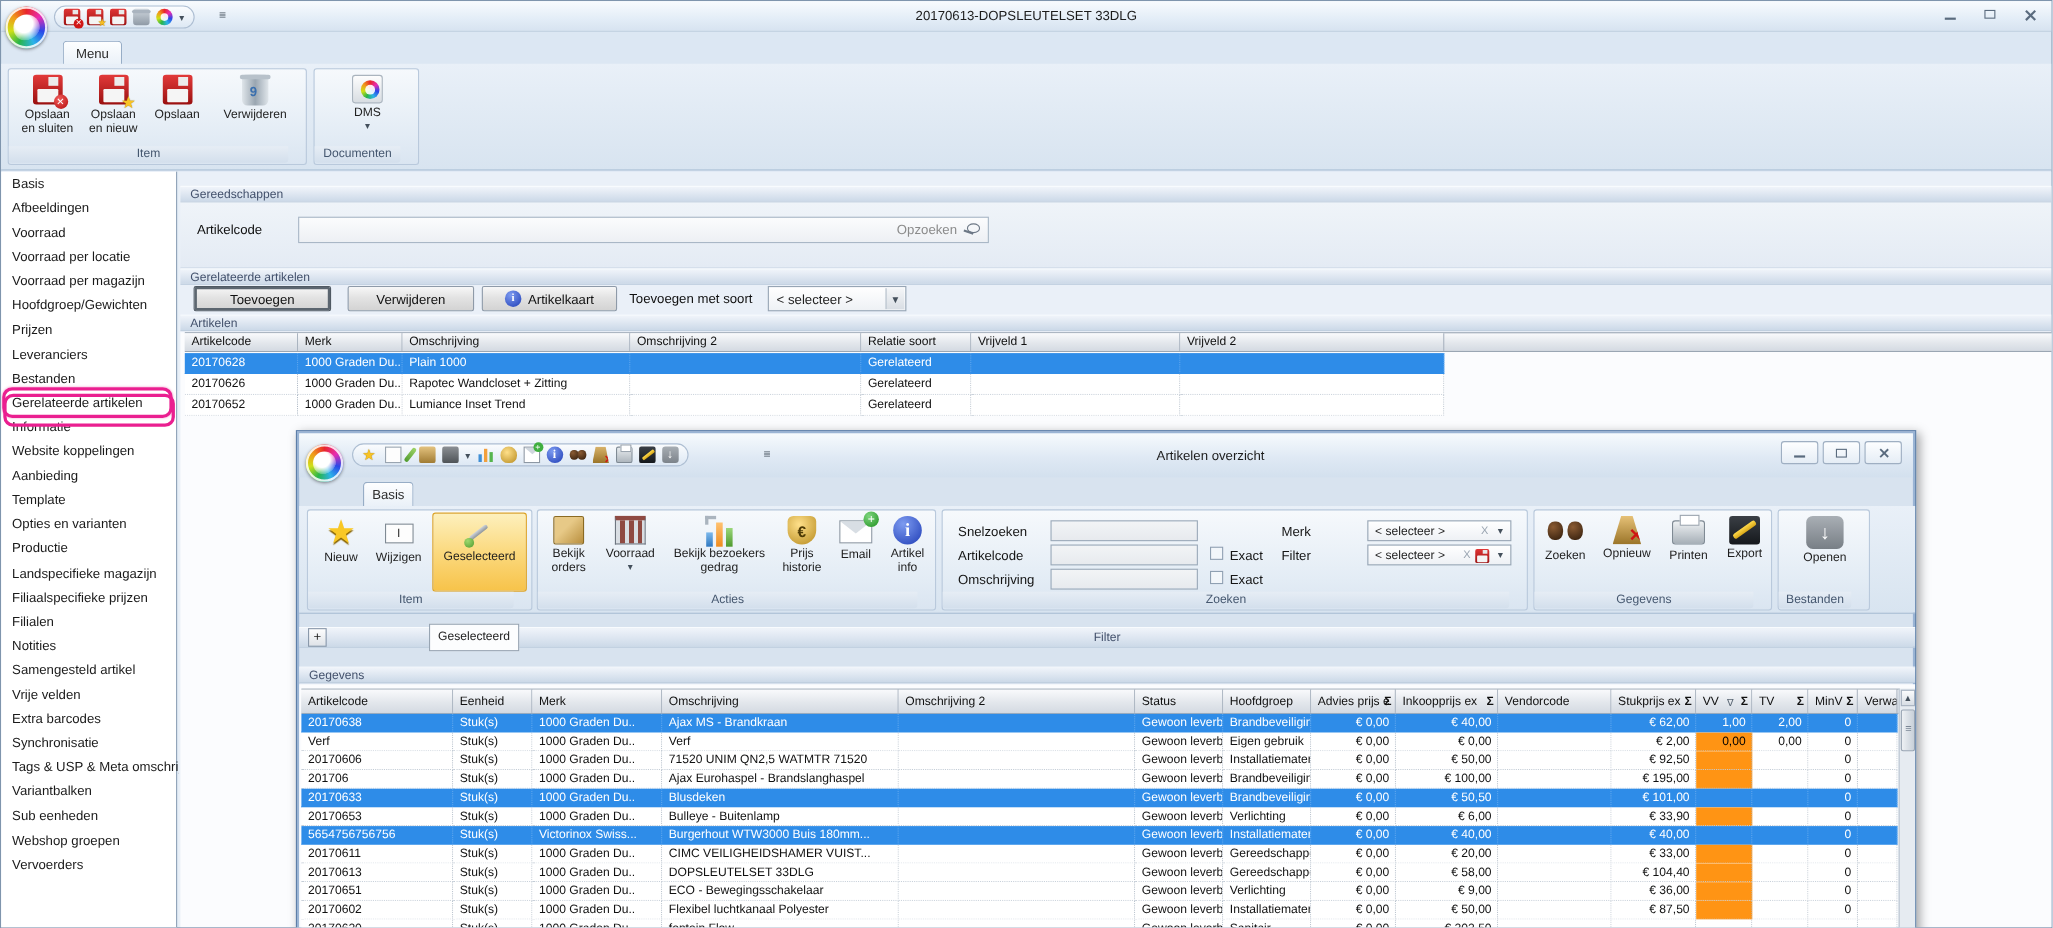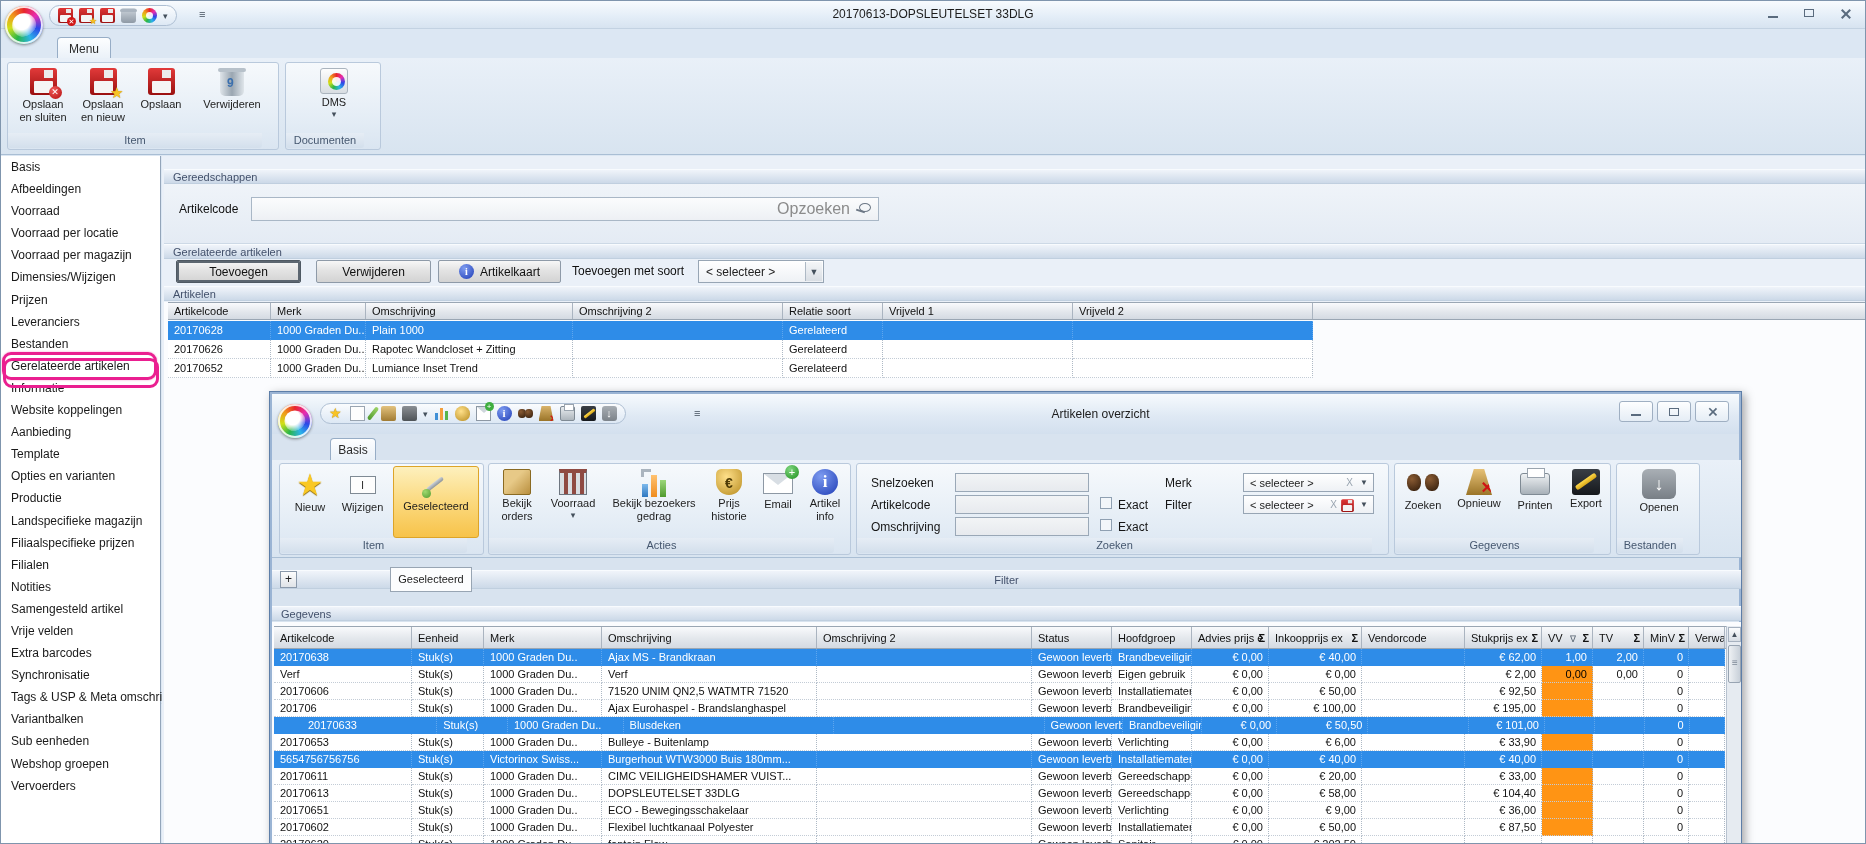--- a/index.html
+++ b/index.html
@@ -82,21 +82,21 @@
   .sb-item.highlighted::after { content:""; position:absolute; left:1px; right:3px; top:-3px; bottom:-3px;
     border:3px solid #ea1f90; border-radius:9px; box-shadow:0 0 2px rgba(234,31,144,.5); pointer-events:none; }
 
   
   #content { position:absolute; left:161px; top:155px; right:0; bottom:0; background:#eaf0f8; }
   .caption-bar { position:absolute; height:15px; font-size:11px; color:#42506b; line-height:15px; padding-left:9px;
     background:linear-gradient(#f0f4fa,#ccd9e8); border-top:1px solid #f8fbfe; border-bottom:1px solid #c0cfdf; }
   .panel { position:absolute; background:linear-gradient(#f2f6fa,#e4ebf4); border-bottom:1px solid #cdd9e6; }
   .field-label { position:absolute; font-size:12px; color:#101010; }
   .lookup-input { position:absolute; background:linear-gradient(#fbfcfd,#edf0f4); border:1px solid #a9b7c6;
-    display:flex; align-items:center; justify-content:flex-end; padding-right:28px; font-size:16px; color:#8b8b8b; }
+    display:flex; align-items:center; justify-content:flex-end; padding-right:28px; font-size:12px; color:#8b8b8b;margin-left:20px; }
   .lasso { position:absolute; right:7px; top:5px; width:12px; height:9px; border:1.6px solid #6d7886; border-radius:50%; }
   .lasso::after { content:""; position:absolute; left:-4px; top:6px; width:9px; height:2px; background:#6d7886; transform:rotate(18deg); }
 
   .push-btn { position:absolute; height:23px; font-size:12px; color:#111; text-align:center;
     background:linear-gradient(#f7f7f7,#e3e3e3 45%,#d3d3d3); border:1px solid #8e9aa8; border-radius:2px;
     display:flex; align-items:center; justify-content:center; gap:6px; }
   .push-btn.focused { outline:2px solid #5c6670; outline-offset:-3px; border-color:#4f5963; }
   .info-dot { width:15px; height:15px; border-radius:50%; background:radial-gradient(circle at 35% 28%,#7d9bf0,#1f3db6);
     color:#fff; font-size:10px; font-weight:bold; font-family:"Liberation Serif",serif; line-height:15px; text-align:center; }
   .combo { position:absolute; height:23px; background:linear-gradient(#ffffff,#eef1f5); border:1px solid #97a5b4;
@@ -297,21 +297,21 @@
       <div class="sb-item">Basis</div>
 
       <div class="sb-item">Afbeeldingen</div>
 
       <div class="sb-item">Voorraad</div>
 
       <div class="sb-item">Voorraad per locatie</div>
 
       <div class="sb-item">Voorraad per magazijn</div>
 
-      <div class="sb-item">Dimensies/Wijzigen</div>
+      <div class="sb-item">Hoofdgroep/Gewichten</div>
 
       <div class="sb-item">Prijzen</div>
 
       <div class="sb-item">Leveranciers</div>
 
       <div class="sb-item">Bestanden</div>
 
       <div class="sb-item highlighted">Gerelateerde artikelen</div>
 
       <div class="sb-item">Informatie</div>
@@ -747,21 +747,21 @@
             <div class="td num" style="width: 77px; line-height: 16px;">€ 0,00</div>
             <div class="td num" style="width: 93px; line-height: 16px;">€ 100,00</div>
             <div class="td" style="width: 103px; line-height: 16px;"></div>
             <div class="td num" style="width: 77px; line-height: 16px;">€ 195,00</div>
             <div class="td num orange" style="width: 51px; line-height: 16px;"></div>
             <div class="td num" style="width: 51px; line-height: 16px;"></div>
             <div class="td num" style="width: 45px; line-height: 16px;">0</div>
             <div class="td" style="width: 36px; line-height: 16px;"></div>
           </div>
 
-          <div class="trow dtrow selected" style="left: 2px; top: 95px; height: 17px; width: 1451px; padding-left: 28px;">
+          <div class="trow dtrow selected" style="left: 2px; top: 95px; height: 17px; width: 1451px;">
             <div class="td" style="width: 138px; line-height: 16px;">20170633</div>
             <div class="td" style="width: 72px; line-height: 16px;">Stuk(s)</div>
             <div class="td" style="width: 118px; line-height: 16px;">1000 Graden Du..</div>
             <div class="td" style="width: 215px; line-height: 16px;">Blusdeken</div>
             <div class="td" style="width: 215px; line-height: 16px;"></div>
             <div class="td" style="width: 80px; line-height: 16px;">Gewoon leverba...</div>
             <div class="td" style="width: 80px; line-height: 16px;">Brandbeveiliging</div>
             <div class="td num" style="width: 77px; line-height: 16px;">€ 0,00</div>
             <div class="td num" style="width: 93px; line-height: 16px;">€ 50,50</div>
             <div class="td" style="width: 103px; line-height: 16px;"></div>

